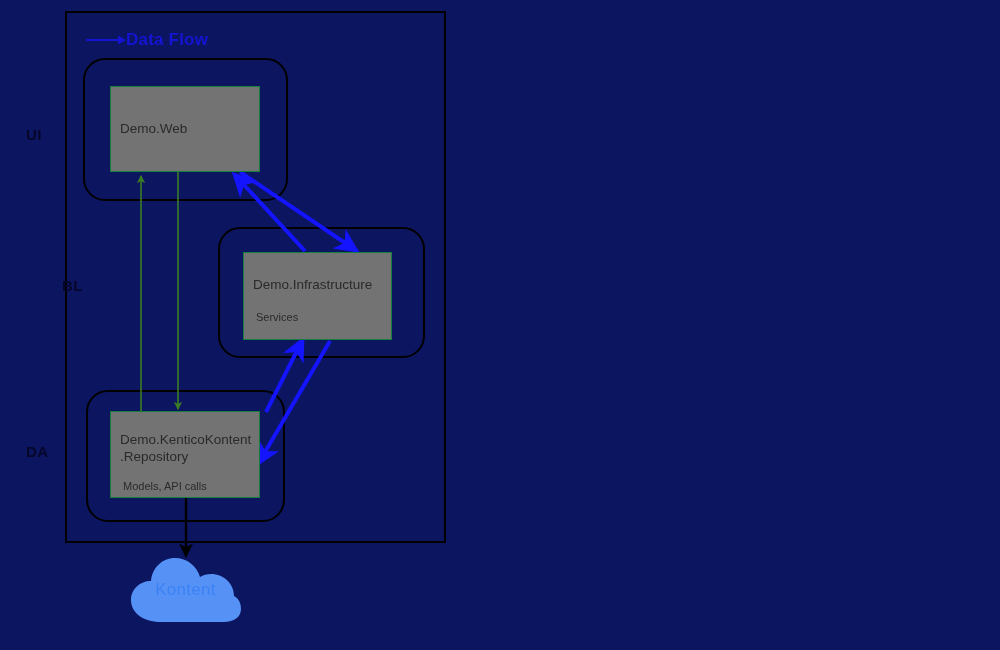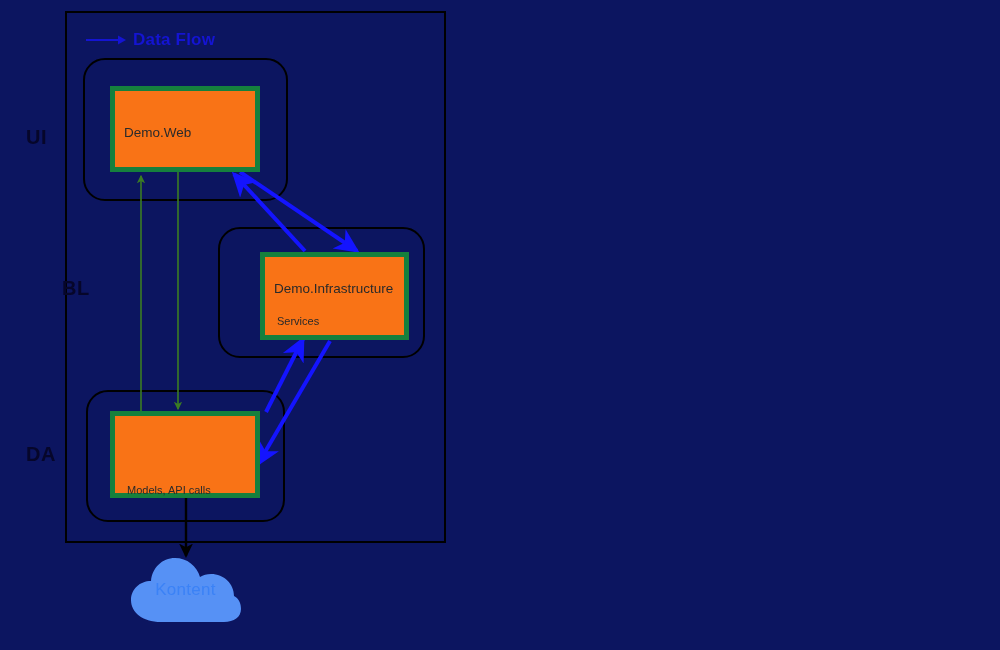--- a/index.html
+++ b/index.html
@@ -21,34 +21,33 @@
     top: 0;
     width: 1000px;
     height: 650px;
     pointer-events: none;
   }
   
   .tier-label {
     position: absolute;
     color: #06062a;
     font-family: "Liberation Sans", sans-serif;
-    font-size: 20px;
+    font-size: 15px;
     font-weight: bold;
     letter-spacing: 0.5px;
     white-space: nowrap;
   }
   
   .legend {
     position: absolute;
     left: 86px;
     top: 28px;
     height: 24px;
     display: flex;
     align-items: center;
-    gap: 7px;
   }
   .legend-text {
     color: #1414d2;
     font-family: "Liberation Sans", sans-serif;
     font-size: 17px;
     font-weight: bold;
     letter-spacing: 0.2px;
     white-space: nowrap;
   }
   
@@ -61,22 +60,22 @@
   .tier-group {
     position: absolute;
     border: 2px solid #000;
     border-radius: 22px;
     box-sizing: border-box;
     background: transparent;
   }
   
   .component {
     position: absolute;
-    background: #f97316;
-    border: 5px solid #15803d;
+    background: #737373;
+    border: 1px solid #15803d;
     box-sizing: border-box;
     padding: 12px;
   }
   .component .title {
     position: absolute;
     left: 9px;
     color: #2a2a2a;
     font-family: "Liberation Sans", sans-serif;
     font-size: 13.5px;
     line-height: 17px;
@@ -158,26 +157,28 @@
     <line x1="141" y1="412" x2="141" y2="176" stroke="#3b7d23" stroke-width="1.6" marker-end="url(#ah-green)"></line>
     <line x1="178" y1="172" x2="178" y2="409" stroke="#3b7d23" stroke-width="1.6" marker-end="url(#ah-green)"></line>
 
     <line x1="186" y1="498" x2="186" y2="556" stroke="#000" stroke-width="2.4" marker-end="url(#ah-black)"></line>
   </svg>
 
   <div class="component" style="left:110px; top:86px; width:150px; height:86px;">
     <span class="title" style="top:33px;">Demo.Web</span>
   </div>
 
-  <div class="component" style="left:243px; top:252px; width:149px; height:88px;margin-left:17px;">
+  <div class="component" style="left:243px; top:252px; width:149px; height:88px;">
     <span class="title" style="top:23px;">Demo.Infrastructure</span>
     <span class="subtitle" style="top:58px;text-align:center;">Services</span>
   </div>
 
   <div class="component" style="left:110px; top:411px; width:150px; height:87px;">
+    <span class="title" style="top:19px;">Demo.KenticoKontent
+.Repository</span>
     <span class="subtitle" style="top:68px;">Models, API calls</span>
   </div>
 
   <div class="cloud-wrap">
     <svg width="115" height="72" viewBox="0 0 115 72">
       <path d="M33,68 C14,68 3,58 3,46 C3,35 12,27 23,27 C24,14 34,4 47,4
                C59,4 69,12 72,23 C75,21 79,20 83,20 C96,20 106,30 106,42
                C112,45 113,51 113,55 C113,63 106,68 96,68 Z" fill="#5691f5"></path>
     </svg>
     <span class="cloud-label">Kontent</span>

